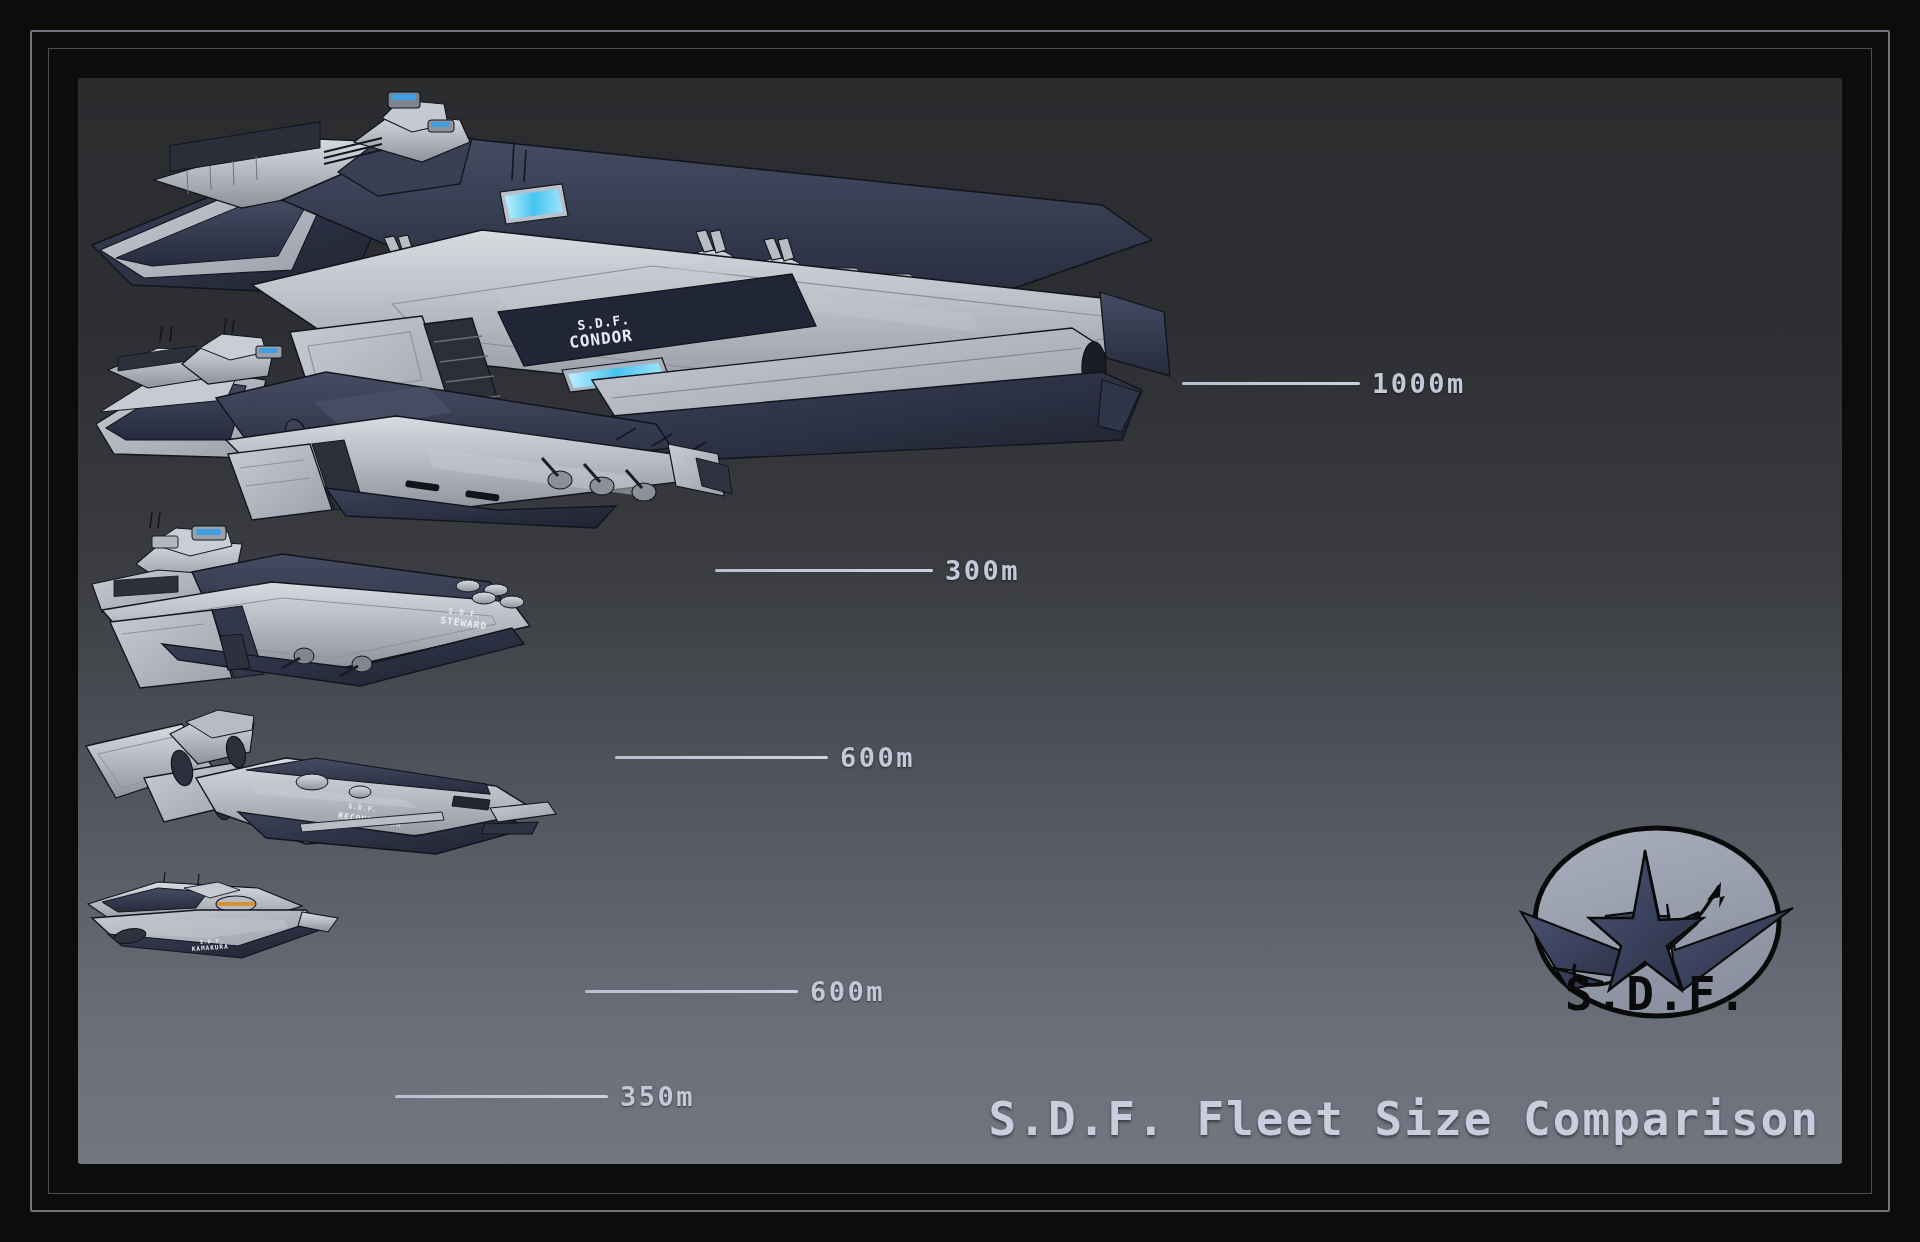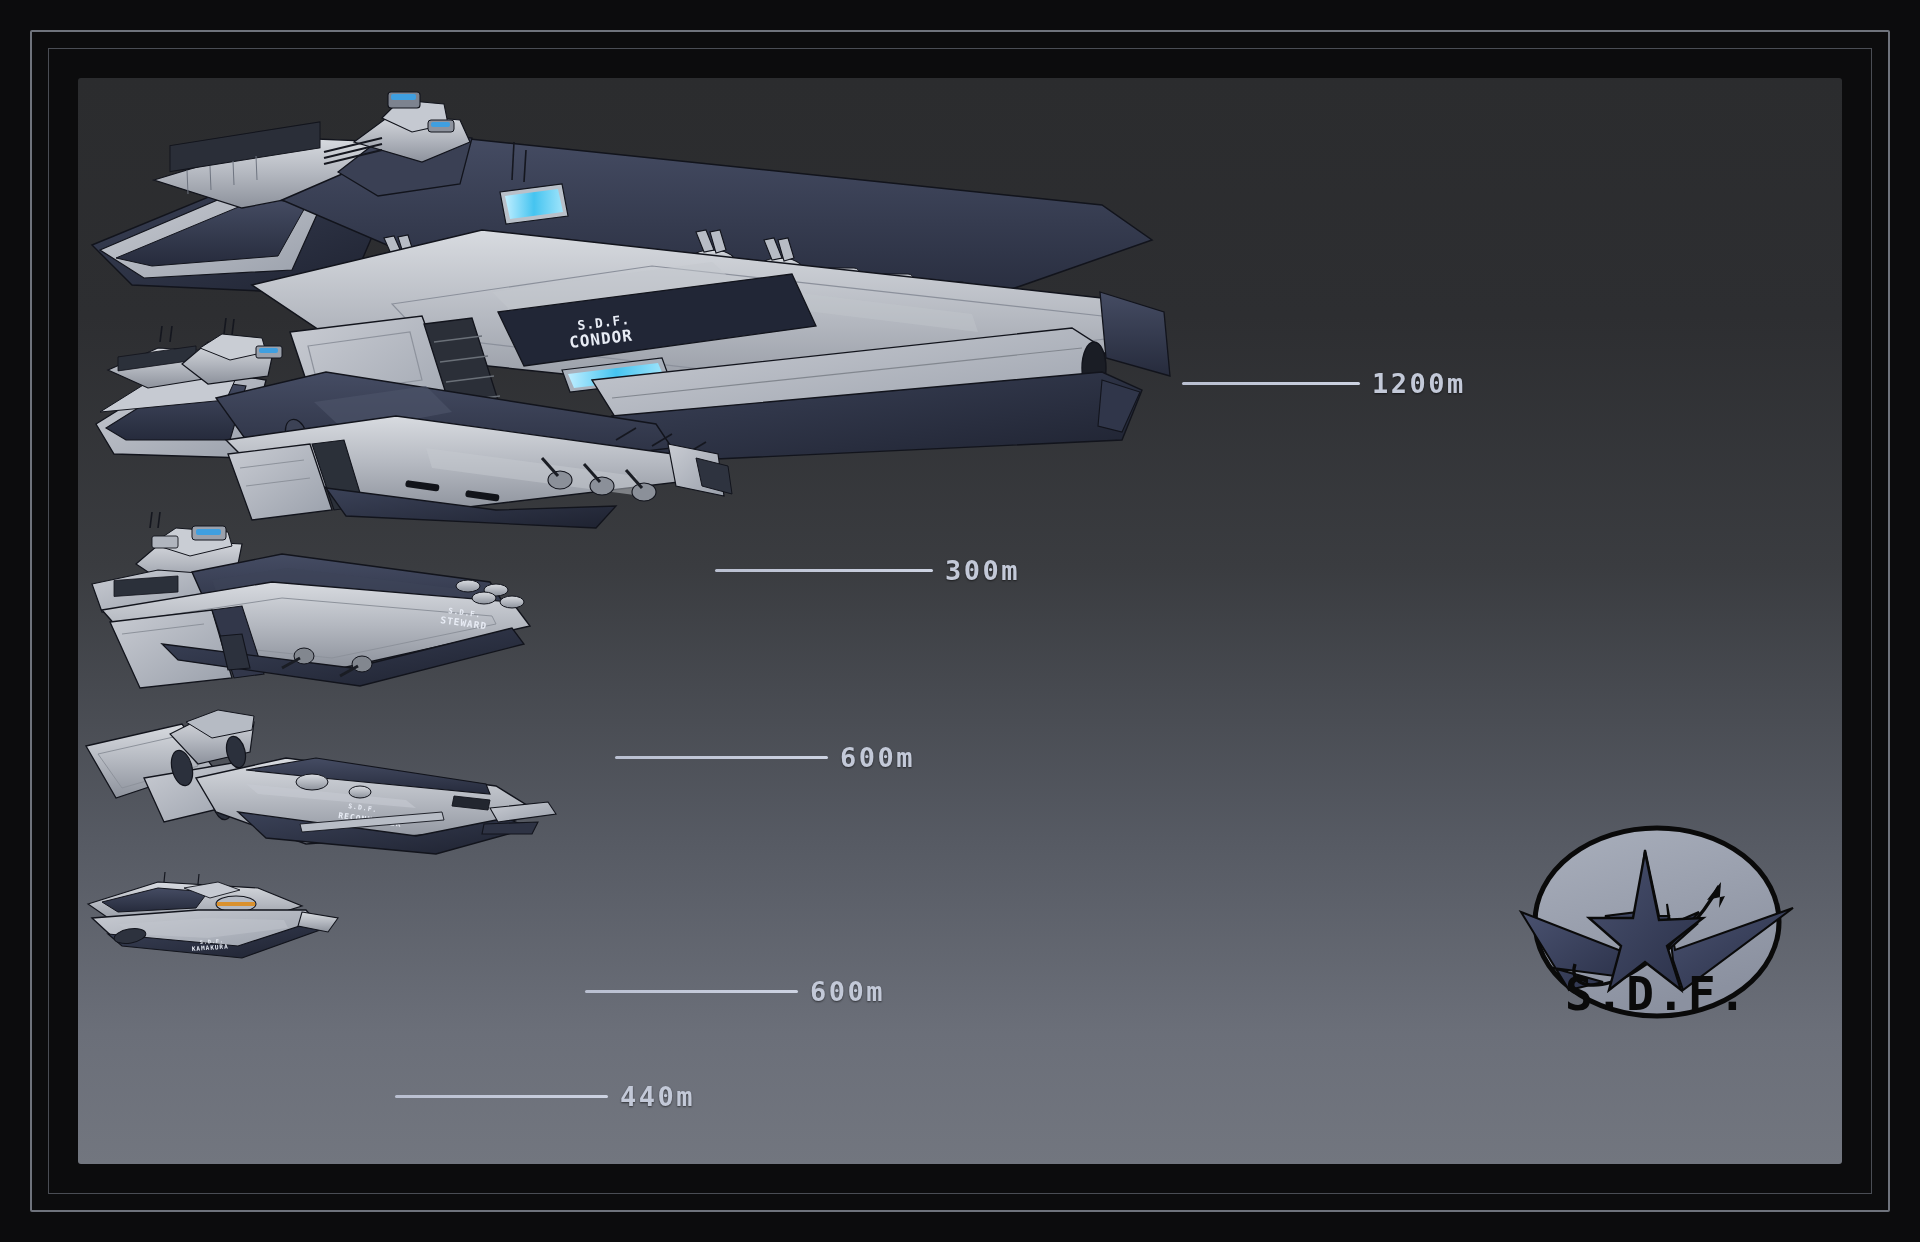--- a/index.html
+++ b/index.html
@@ -356,41 +356,41 @@
         <text class="hullname" x="104" y="83" font-size="6" transform="rotate(-4 104 83)">KAMAKURA</text>
 
         <ellipse cx="42" cy="68" rx="16" ry="7" fill="#2d323e" stroke="#12141c" stroke-width="1" transform="rotate(-10 42 68)"></ellipse>
 
         <path d="M214 44 L250 50 L240 64 L210 58 Z" fill="url(#g-steel)" stroke="#12141c" stroke-width="1.1"></path>
       </svg>
     </div>
 
     <div class="marker" style="left:1104px;top:290px;">
       <div class="bar" style="width:178px;"></div>
-      <div class="lbl">1200m</div>
+      <div class="lbl">1000m</div>
     </div>
 
     <div class="marker" style="left:637px;top:477px;">
       <div class="bar" style="width:218px;"></div>
       <div class="lbl">300m</div>
     </div>
 
     <div class="marker" style="left:537px;top:664px;">
       <div class="bar" style="width:213px;"></div>
       <div class="lbl">600m</div>
     </div>
 
     <div class="marker" style="left:507px;top:898px;">
       <div class="bar" style="width:213px;"></div>
       <div class="lbl">600m</div>
     </div>
 
     <div class="marker" style="left:317px;top:1003px;">
       <div class="bar" style="width:213px;"></div>
-      <div class="lbl">440m</div>
+      <div class="lbl">350m</div>
     </div>
 
     <div id="sdf-logo">
       <svg width="300" height="250" viewBox="0 0 300 250">
         <defs>
           <linearGradient id="g-disc" x1="0" y1="0" x2="0.4" y2="1">
             <stop offset="0" stop-color="#a9afbc"></stop>
               <stop offset="1" stop-color="#8b91a0"></stop>
           </linearGradient>
           <linearGradient id="g-mark" x1="0" y1="0" x2="1" y2="1">
@@ -407,15 +407,16 @@
         <path d="M68 160 C 60 186, 96 188, 130 166 C 168 142, 196 112, 212 82" fill="none" stroke="#0a0a0a" stroke-width="3.4"></path>
         <path d="M214 78 L200 96 L218 92 L212 104 Z" fill="#0a0a0a"></path>
 
         <path d="M138 46 L152 112 L162 112 L150 156 L108 128 L114 118 L98 112 L130 108 Z
                  M150 156 L190 120 L178 114 L192 108 Z" fill="url(#g-mark)" stroke="#0a0a0a" stroke-width="2.2"></path>
         <path d="M138 48 L152 116 L196 114 L160 142 L174 186 L138 158 L102 186 L114 142 L82 114 L126 114 Z" fill="url(#g-mark)" stroke="#0a0a0a" stroke-width="2.4"></path>
         <text x="150" y="206" text-anchor="middle" font-size="46" font-weight="700" fill="#0a0a0a" font-family="'DejaVu Sans Mono','Liberation Mono',monospace" letter-spacing="3">S.D.F.</text>
       </svg>
     </div>
 
+    <div id="poster-title">S.D.F. Fleet Size Comparison</div>
 
   </div>
 </div>
 
 </body></html>

